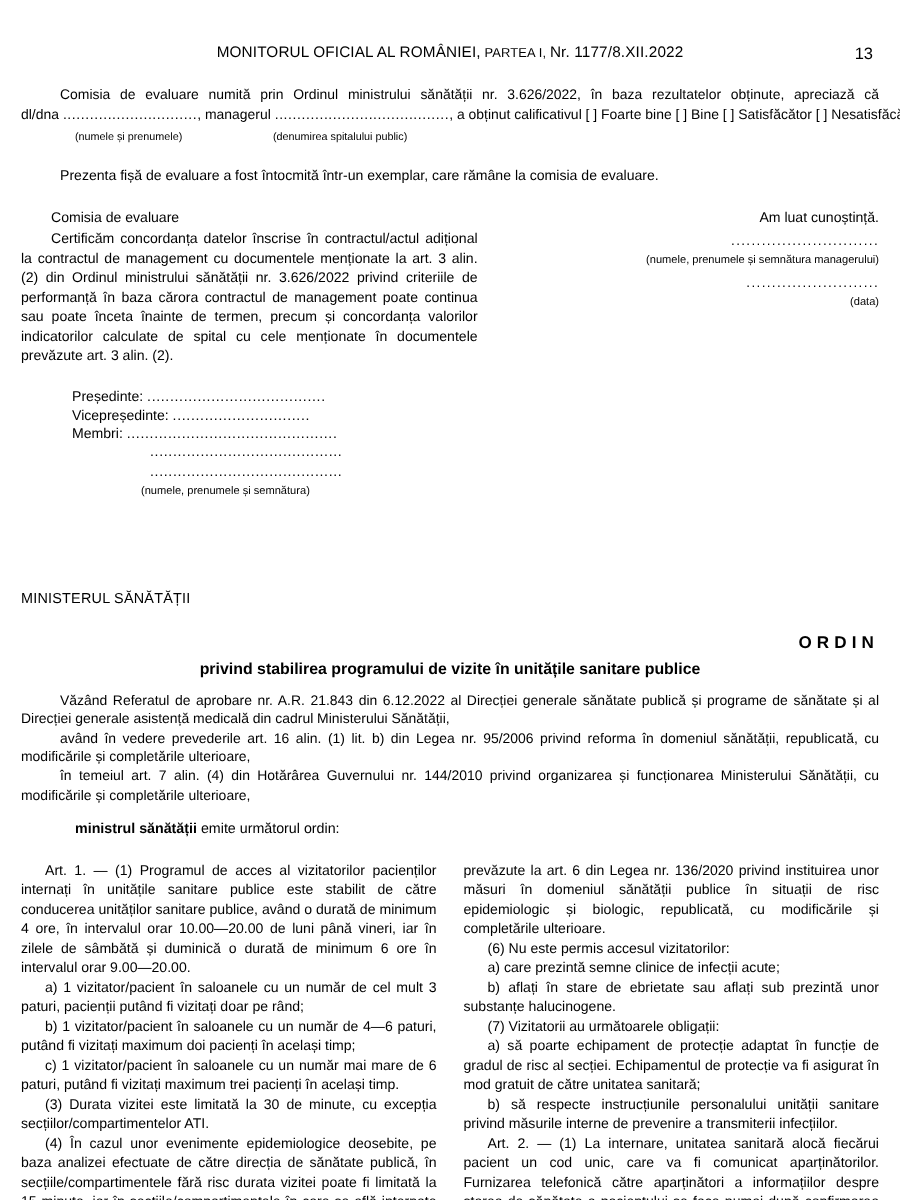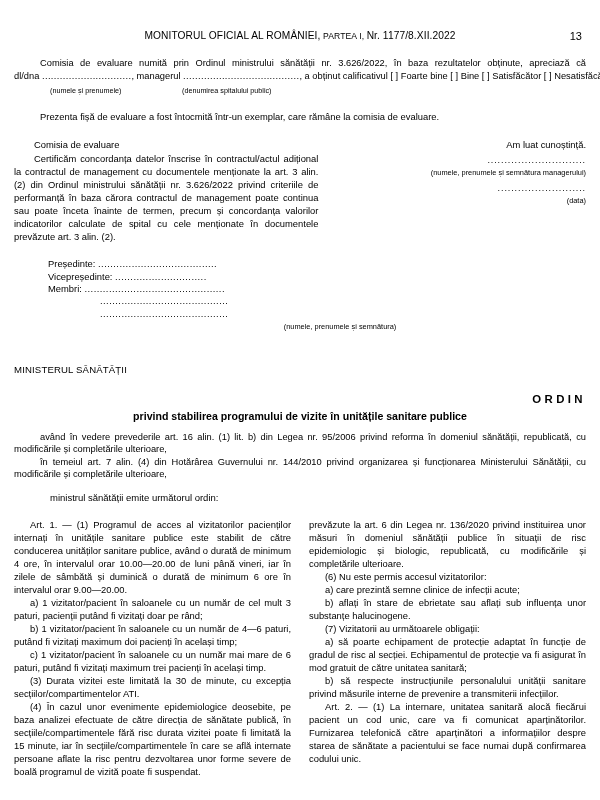--- a/index.html
+++ b/index.html
@@ -125,26 +125,25 @@
   .sig-row { white-space: nowrap; }
   .sig-row .dots { letter-spacing: 0.45px; }
   .sig-dots-only {
     margin-left: 52px;
     letter-spacing: 0.45px;
   }
   .sig-caption {
     margin-left: 46px;
     font-size: 7.4px;
     margin-top: 1px;
-    text-align: center;
   }
 
   
   .ministry {
-    margin-top: 30px;
+    margin-top: 60px;
     font-size: 9.6px;
     letter-spacing: 0.15px;
   }
 
   
   .order-title {
     text-align: right;
     font-weight: bold;
     font-size: 11.4px;
     letter-spacing: 3.4px;
@@ -167,21 +166,21 @@
     margin: 0;
     text-align: justify;
     text-indent: 26px;
     text-align-last: left;
   }
   .emits {
     margin-top: 11px;
     text-indent: 36px;
     font-size: 9.5px;
   }
-  .emits b { font-weight: normal; text-align: right; }
+  .emits b { font-weight: bold; text-align: right; }
 
   
   .body-cols {
     margin-top: 15px;
     display: flex;
     column-gap: 18px;
   }
   .body-col {
     width: 277px;
     font-size: 9.4px;
@@ -239,20 +238,21 @@
     <div class="sig-dots-only">..........................................</div>
     <div class="sig-caption">(numele, prenumele și semnătura)</div>
   </div>
 
   <div class="ministry">MINISTERUL SĂNĂTĂȚII</div>
 
   <div class="order-title">ORDIN</div>
   <div class="order-subtitle">privind stabilirea programului de vizite în unitățile sanitare publice</div>
 
   <div class="preamble">
+    <p>Văzând Referatul de aprobare nr. A.R. 21.843 din 6.12.2022 al Direcției generale sănătate publică și programe de sănătate și al Direcției generale asistență medicală din cadrul Ministerului Sănătății,</p>
     <p>având în vedere prevederile art. 16 alin. (1) lit. b) din Legea nr. 95/2006 privind reforma în domeniul sănătății, republicată, cu modificările și completările ulterioare,</p>
     <p>în temeiul art. 7 alin. (4) din Hotărârea Guvernului nr. 144/2010 privind organizarea și funcționarea Ministerului Sănătății, cu modificările și completările ulterioare,</p>
   </div>
   <div class="emits"><b>ministrul sănătății</b><span> emite următorul ordin:</span></div>
 
   <div class="body-cols">
 
     <div class="body-col">
       <p>Art. 1. — (1) Programul de acces al vizitatorilor pacienților internați în unitățile sanitare publice este stabilit de către conducerea unităților sanitare publice, având o durată de minimum 4 ore, în intervalul orar 10.00—20.00 de luni până vineri, iar în zilele de sâmbătă și duminică o durată de minimum 6 ore în intervalul orar 9.00—20.00.</p>
       <p>a) 1 vizitator/pacient în saloanele cu un număr de cel mult 3 paturi, pacienții putând fi vizitați doar pe rând;</p>
@@ -260,21 +260,21 @@
       <p>c) 1 vizitator/pacient în saloanele cu un număr mai mare de 6 paturi, putând fi vizitați maximum trei pacienți în același timp.</p>
       <p>(3) Durata vizitei este limitată la 30 de minute, cu excepția secțiilor/compartimentelor ATI.</p>
       <p>(4) În cazul unor evenimente epidemiologice deosebite, pe baza analizei efectuate de către direcția de sănătate publică, în secțiile/compartimentele fără risc durata vizitei poate fi limitată la 15 minute, iar în secțiile/compartimentele în care se află internate persoane aflate la risc pentru dezvoltarea unor forme severe de boală programul de vizită poate fi suspendat.</p>
 
     </div>
 
     <div class="body-col">
       <p style="text-indent:0">prevăzute la art. 6 din Legea nr. 136/2020 privind instituirea unor măsuri în domeniul sănătății publice în situații de risc epidemiologic și biologic, republicată, cu modificările și completările ulterioare.</p>
       <p>(6) Nu este permis accesul vizitatorilor:</p>
       <p>a) care prezintă semne clinice de infecții acute;</p>
-      <p>b) aflați în stare de ebrietate sau aflați sub influența unor substanțe halucinogene.</p>
+      <p>b) aflați în stare de ebrietate sau aflați sub prezintă unor substanțe halucinogene.</p>
       <p>(7) Vizitatorii au următoarele obligații:</p>
       <p>a) să poarte echipament de protecție adaptat în funcție de gradul de risc al secției. Echipamentul de protecție va fi asigurat în mod gratuit de către unitatea sanitară;</p>
       <p>b) să respecte instrucțiunile personalului unității sanitare privind măsurile interne de prevenire a transmiterii infecțiilor.</p>
       <p>Art. 2. — (1) La internare, unitatea sanitară alocă fiecărui pacient un cod unic, care va fi comunicat aparținătorilor. Furnizarea telefonică către aparținători a informațiilor despre starea de sănătate a pacientului se face numai după confirmarea codului unic.</p>
 
     </div>
   </div>
 
 </div>
 

